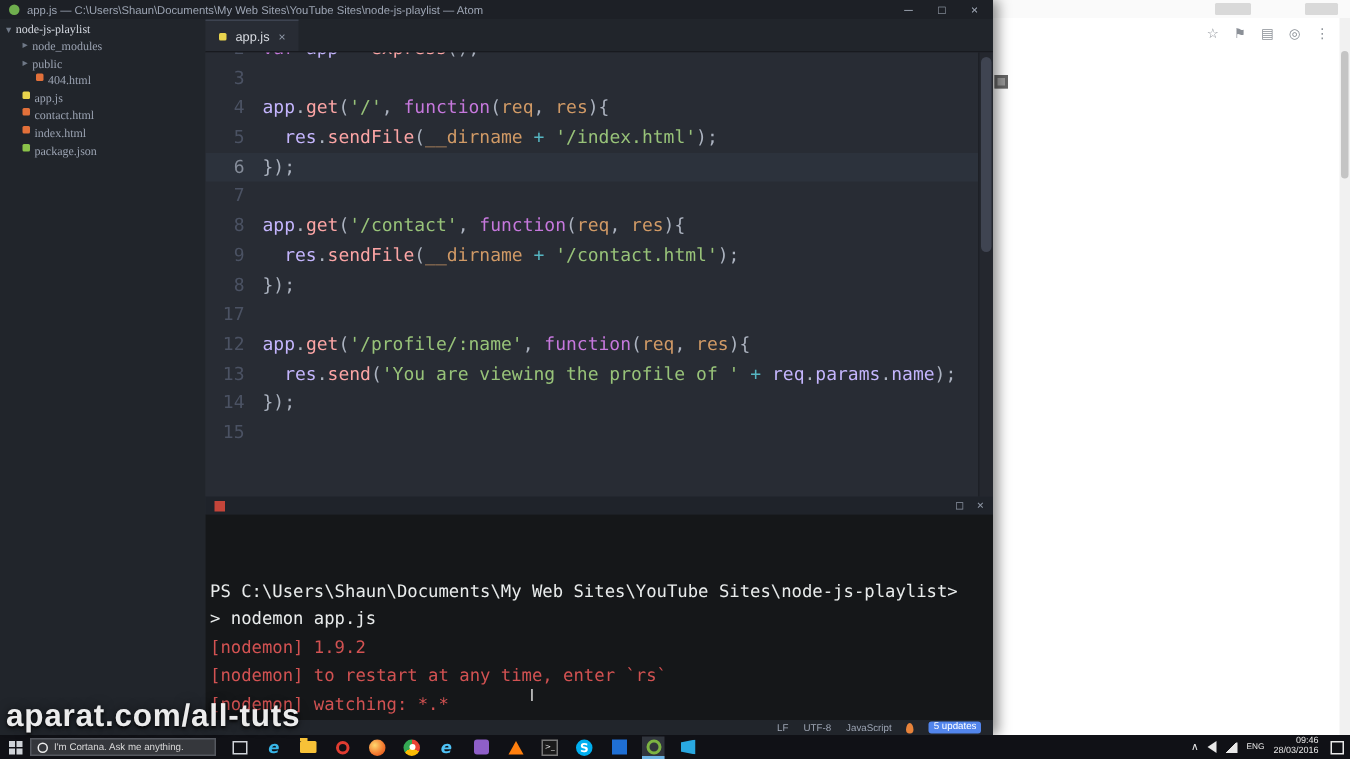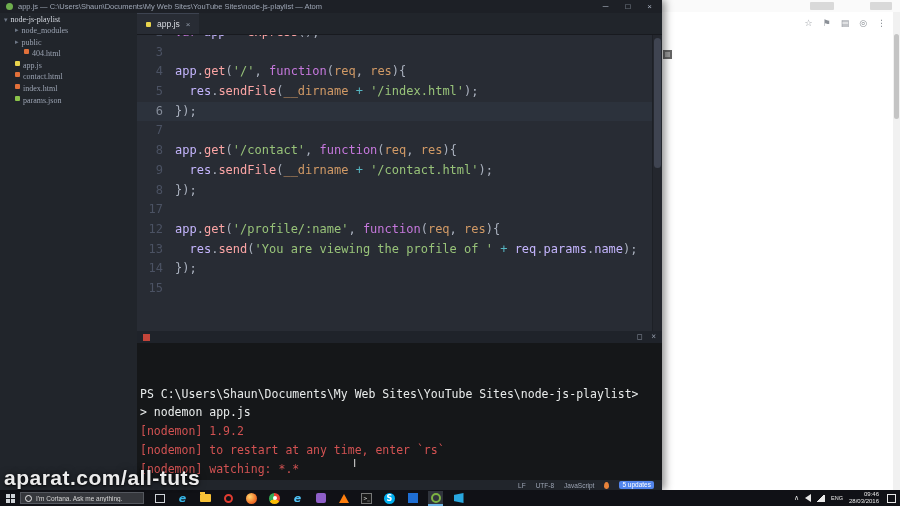--- a/index.html
+++ b/index.html
@@ -172,21 +172,21 @@
         <div class="tree-item" style="padding-left: 15px;">
           <span class="file-dot fd-html"></span>
           <span>contact.html</span>
         </div>
         <div class="tree-item" style="padding-left: 15px;">
           <span class="file-dot fd-html"></span>
           <span>index.html</span>
         </div>
         <div class="tree-item" style="padding-left: 15px;">
           <span class="file-dot fd-json"></span>
-          <span>params.json</span>
+          <span>package.json</span>
         </div>
       </div>
   </div>
 
   <div class="tabbar">
     <div class="tab">
       <span class="file-dot fd-js"></span>
       <span>app.js</span>
       <span class="tab-close">×</span>
     </div>

